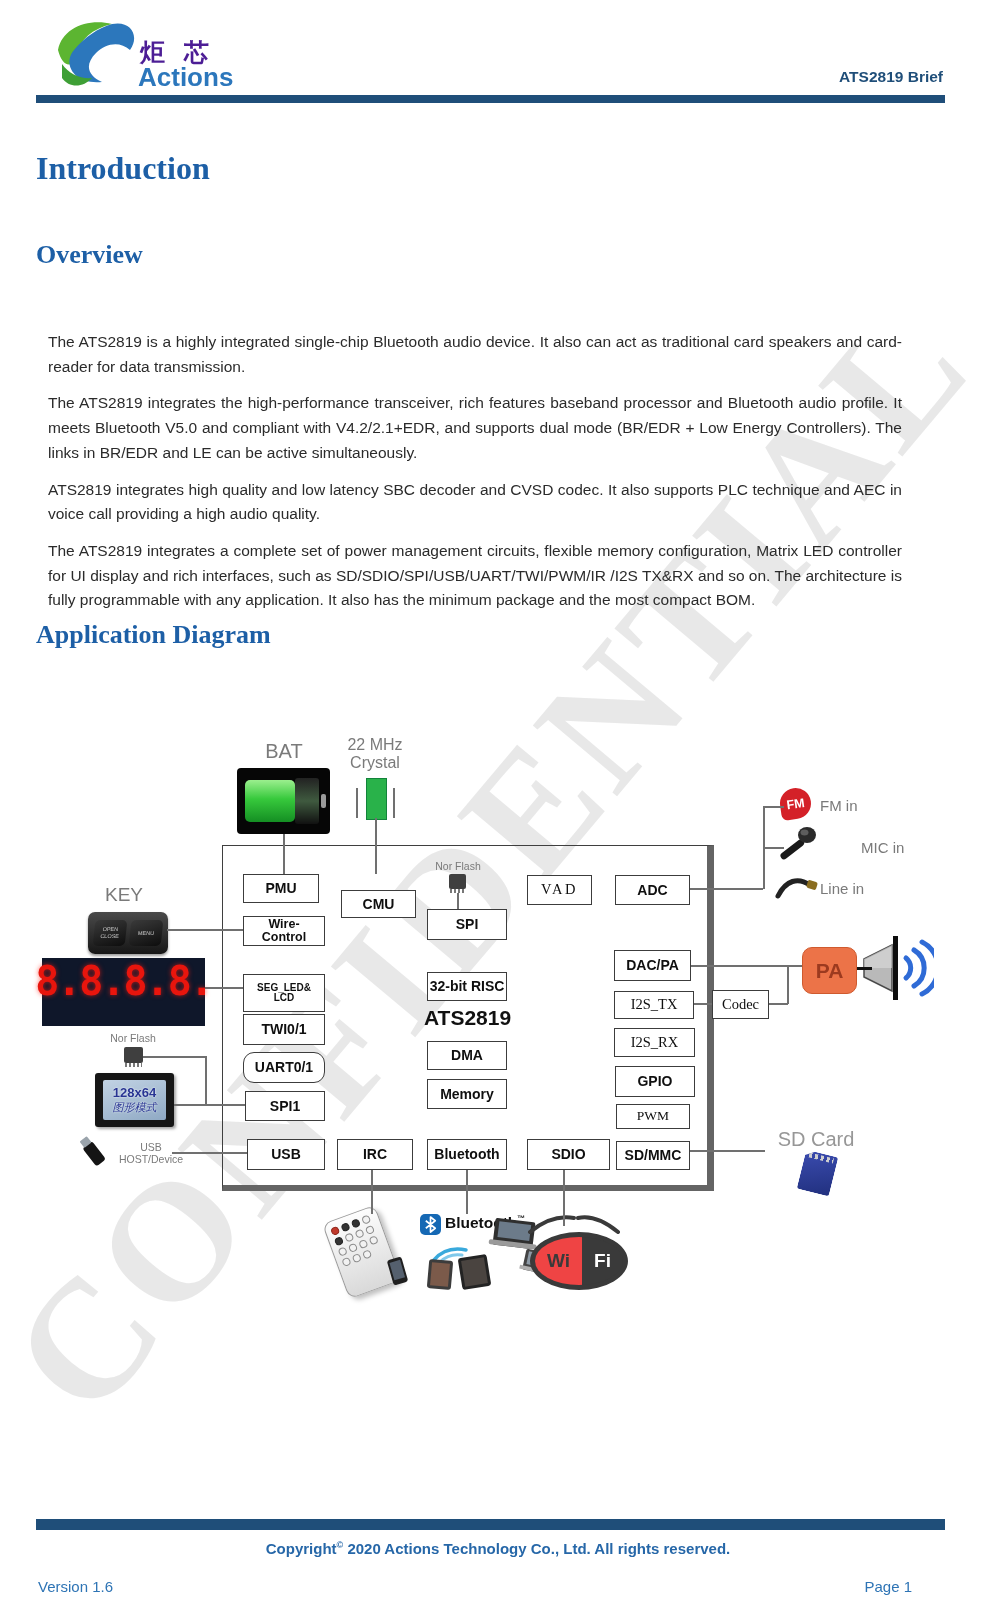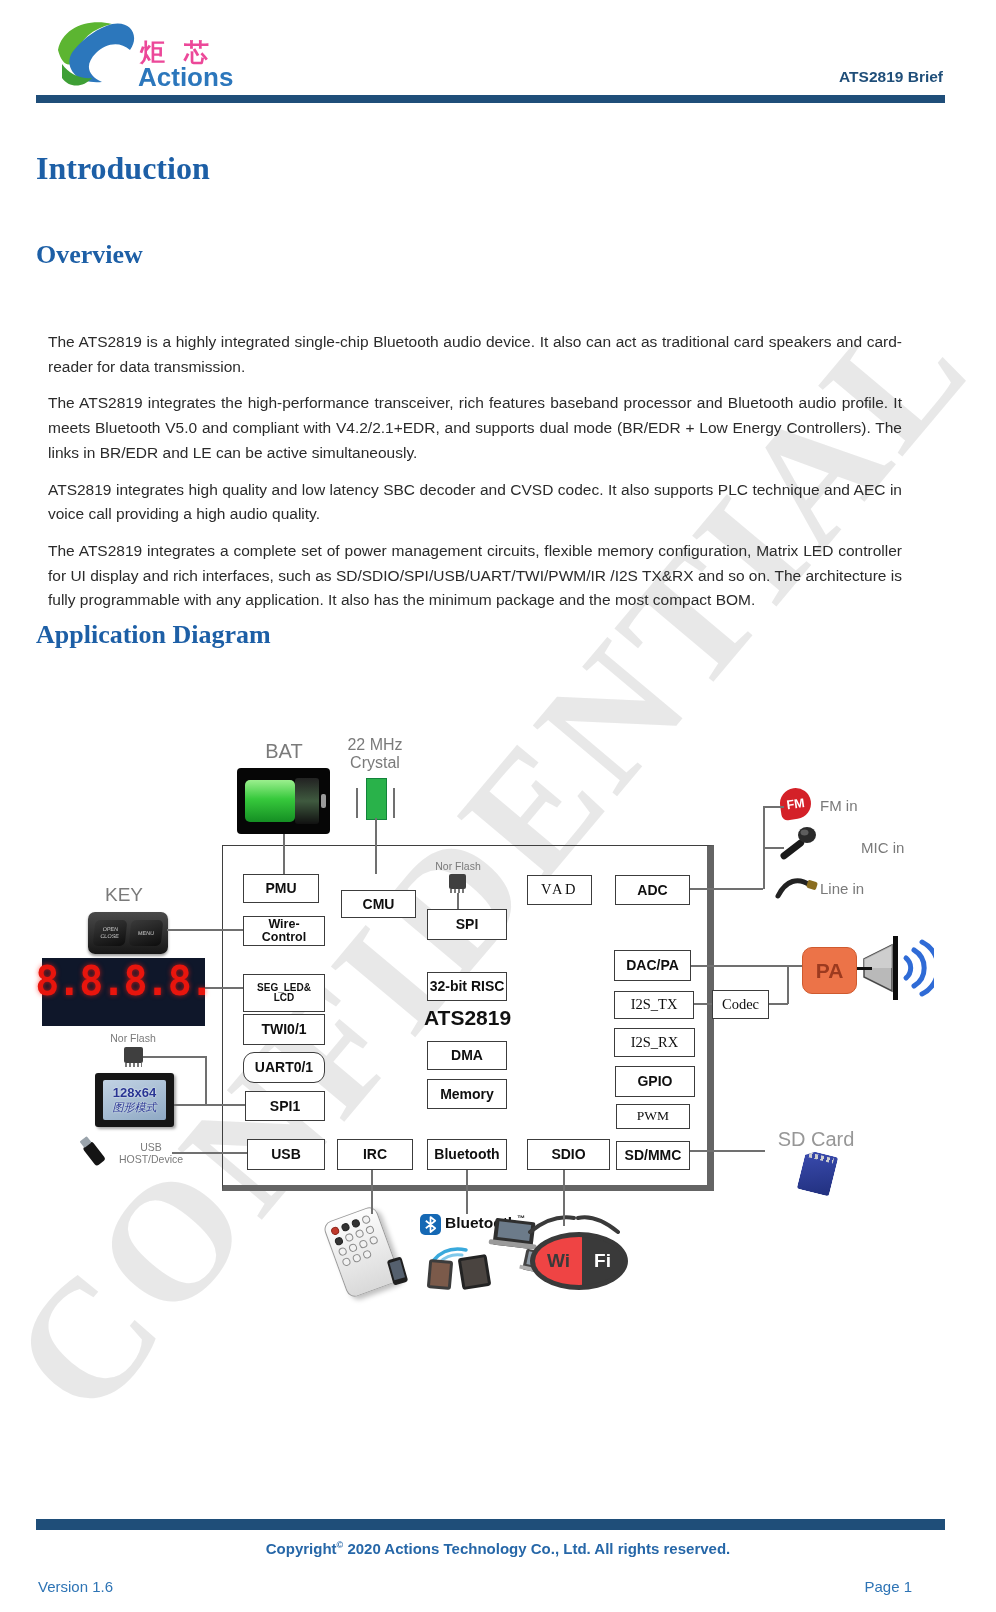--- a/index.html
+++ b/index.html
@@ -6,21 +6,21 @@
   .page{position:relative;width:996px;height:1612px;background:#ffffff;overflow:hidden;
         font-family:"Liberation Sans",sans-serif;}
   .abs{position:absolute;}
   
   .watermark{position:absolute;left:490px;top:860px;transform:translate(-50%,-50%) rotate(-50deg);
      font-family:"Liberation Serif",serif;font-weight:bold;font-size:168px;letter-spacing:6px;
      color:#c9c9c9;opacity:.42;white-space:nowrap;z-index:0;}
   
   .doc-title{position:absolute;top:68px;right:53px;font-size:15.5px;font-weight:bold;color:#1F4E79;z-index:2;}
   .bar{position:absolute;left:36px;width:909px;background:#1F4E79;z-index:2;}
-  .logo-cn{position:absolute;left:140px;top:36px;font-size:25px;font-weight:bold;color:#ec4899;letter-spacing:6px;z-index:2;}
+  .logo-cn{position:absolute;left:140px;top:36px;font-size:25px;font-weight:bold;color:#4c1d95;letter-spacing:6px;z-index:2;}
   .logo-en{position:absolute;left:138px;top:62px;font-size:26px;font-weight:bold;color:#2C77BC;z-index:2;}
   
   .h1{position:absolute;left:36px;top:150px;font-family:"Liberation Serif",serif;font-weight:bold;
       font-size:32px;color:#1D5FA6;z-index:2;}
   .h2{position:absolute;left:36px;top:240px;font-family:"Liberation Serif",serif;font-weight:bold;
       font-size:26px;color:#1D5FA6;z-index:2;}
   .h3{position:absolute;left:36px;top:620px;font-family:"Liberation Serif",serif;font-weight:bold;
       font-size:26px;color:#1D5FA6;z-index:2;}
   .bodytext{position:absolute;left:36px;top:318px;width:878px;font-size:15.5px;line-height:24.7px;
       color:#2b2b2b;text-align:justify;z-index:2;}

